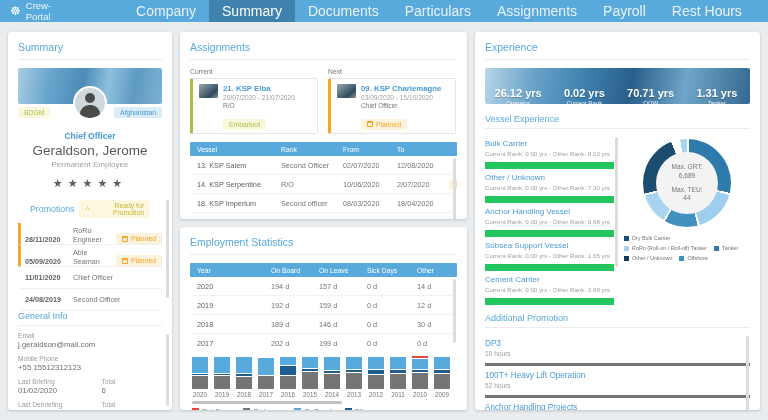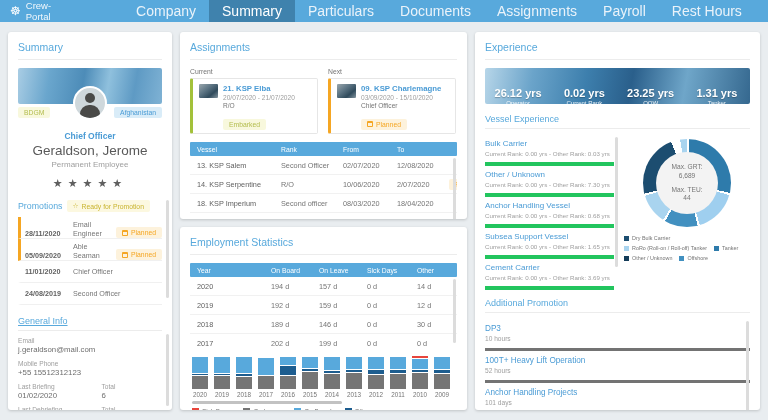--- a/index.html
+++ b/index.html
@@ -45,21 +45,21 @@
   .chip.code { background:#f8f8dd; color:#b3bc4d; }
   .chip.nation { background:#d9ecf8; color:#4a9bd5; }
   .chip.embarked { background:#f8f8dd; color:#b3bc4d; }
   .chip.planned, .chip.probation { background:#fdf2dc; color:#f5a623; }
   .chip.ready { background:#fcf8e0; color:#c9b42f; }
   .cal-ic { width:6px; height:6px; border:1px solid currentColor; border-top:2.5px solid currentColor; border-radius:1px; display:inline-block; }
   .sum-rank { text-align:center; color:#4a9bd5; font-size:8.5px; font-weight:bold; margin-top:13px; }
   .sum-name { text-align:center; color:#595959; font-size:13.5px; margin-top:2px; }
   .sum-emp { text-align:center; color:#9e9e9e; font-size:8px; margin-top:2px; }
   .sum-stars { text-align:center; color:#5f5f5f; font-size:11px; letter-spacing:5px; margin:8px 0 10px; }
-  .promo-head { display:flex; align-items:center; gap:4px; margin:4px 0 5px;text-align:right; }
+  .promo-head { display:flex; align-items:center; gap:4px; margin:4px 12px 5px;text-align:right; }
   .promo-head .t { color:#58a9dc; font-size:8.8px; }
   .promo-row { display:flex; align-items:center; height:22px; border-bottom:1px solid #f0f0f0;
     border-left:3px solid transparent; padding-left:4px; }
   .promo-row.flag { border-left-color:#f5a623;align-items:flex-end; }
   .promo-date { width:48px; font-size:7.2px; font-weight:bold; color:#616161; }
   .promo-rank { flex:1; font-size:7.2px; color:#757575; }
   .gi-block { margin-bottom:6px; }
   .gi-label { font-size:6.6px; color:#9e9e9e; }
   .gi-value { font-size:7.8px; color:#6e6e6e; margin-top:1px; }
   .gi-grid { display:flex; margin-bottom:6px; }
@@ -98,21 +98,21 @@
   .legend .sq { width:7px; height:7px; flex:none; }
 
   
   .exp-banner { height:36px; border-radius:2px; display:flex; align-items:center;
     background:linear-gradient(100deg,#b7d6e9 0%,#6ba4ca 18%,#3d7fad 38%,#2a5f8b 55%,#6fa6c9 75%,#35688f 100%); }
   .exp-stat { flex:1; text-align:center; color:#fff; }
   .exp-stat .v { font-size:11px; font-weight:bold; text-shadow:0 1px 1px rgba(0,0,0,.25);margin-top:20px; }
   .exp-stat .l { font-size:6px; color:rgba(255,255,255,.92); margin-top:1px; }
   .exp-cols { display:flex; gap:10px; }
   .vx-list { width:146px; position:relative; }
-  .vx-item { padding:4px 0 5px; border-bottom:4px solid #22c55e; }
+  .vx-item { padding:4px 0 5px; border-bottom:7px solid #22c55e; }
   .vx-name { font-size:8px; color:#4a9bd5; }
   .vx-detail { font-size:6.2px; color:#9e9e9e; margin-top:2px; }
   .donut-wrap { flex:1; display:flex; flex-direction:column; align-items:center; padding-top:4px; }
   .donut { width:88px; height:88px; border-radius:50%; position:relative; }
   .donut-hole { position:absolute; left:13px; top:13px; width:62px; height:62px; border-radius:50%;
     background:#f3f3f3; display:flex; flex-direction:column; justify-content:center; align-items:center; }
   .donut-hole .t { font-size:6.6px; color:#757575; line-height:1.35; text-align:center; }
   .donut-hole .gap { height:5px; }
   .d-legend { display:flex; flex-wrap:wrap; margin-top:8px; row-gap:4px; column-gap:7px; justify-content:flex-start; width:126px; }
   .d-legend .li { display:flex; align-items:center; gap:3px; font-size:5.4px; color:#757575; }
@@ -126,22 +126,22 @@
 <body>
 
 <div class="navbar">
   <div class="brand">
     <span class="wheel">☸</span>
     <span class="brand-txt">Crew-Portal</span>
   </div>
   <div class="nav-tabs">
       <div class="nav-tab">Company</div>
       <div class="nav-tab active">Summary</div>
+      <div class="nav-tab">Documents</div>
       <div class="nav-tab">Particulars</div>
-      <div class="nav-tab">Documents</div>
       <div class="nav-tab">Assignments</div>
       <div class="nav-tab">Payroll</div>
       <div class="nav-tab">Rest Hours</div>
       <div class="nav-tab">Additional Info</div>
     </div>
   <div class="nav-icons">
     <span>
       <svg width="12" height="11" viewBox="0 0 12 11">
           <rect x="3" y="0" width="6" height="3" fill="#fff"></rect>
           <rect x="1" y="3.5" width="10" height="4" rx="0.6" fill="#fff"></rect>
@@ -171,21 +171,21 @@
   <div class="promo-head">
     <span class="t">Promotions</span>
     <span class="chip ready">
         <span>☆</span>
         <span>Ready for Promotion</span>
       </span>
   </div>
   <div id="promo-list">
       <div class="promo-row flag">
         <span class="promo-date">28/11/2020</span>
-        <span class="promo-rank">Email Engineer</span>
+        <span class="promo-rank">RoRo Engineer</span>
         <span class="chip planned">
           <span class="cal-ic"></span>
           <span>Planned</span>
         </span>
       </div>
       <div class="promo-row flag">
         <span class="promo-date">05/09/2020</span>
         <span class="promo-rank">Able Seaman</span>
         <span class="chip planned">
           <span class="cal-ic"></span>
@@ -194,21 +194,21 @@
       </div>
       <div class="promo-row">
         <span class="promo-date">11/01/2020</span>
         <span class="promo-rank">Chief Officer</span>
       </div>
       <div class="promo-row">
         <span class="promo-date">24/08/2019</span>
         <span class="promo-rank">Second Officer</span>
       </div>
     </div>
-  <div class="sub-title" style="margin-top:11px;text-decoration:underline;">General Info</div>
+  <div class="sub-title" style="margin-top:0;">General Info</div>
   <div class="gi-block">
     <div class="gi-label">Email</div>
     <div class="gi-value">j.geraldson@mail.com</div>
   </div>
   <div class="gi-block">
     <div class="gi-label">Mobile Phone</div>
     <div class="gi-value">+55 15512312123</div>
   </div>
   <div class="gi-grid">
     <div class="c1">
@@ -454,21 +454,21 @@
   <div class="exp-banner" id="exp-stats">
       <div class="exp-stat">
         <div class="v">26.12 yrs</div>
         <div class="l">Operator</div>
       </div>
       <div class="exp-stat">
         <div class="v">0.02 yrs</div>
         <div class="l">Current Rank</div>
       </div>
       <div class="exp-stat">
-        <div class="v">23.25 yrs</div>
+        <div class="v">70.71 yrs</div>
         <div class="l">OOW</div>
       </div>
       <div class="exp-stat">
         <div class="v">1.31 yrs</div>
         <div class="l">Tanker</div>
       </div>
     </div>
   <div class="sub-title" style="margin-top:10px;">Vessel Experience</div>
   <div class="exp-cols">
     <div class="vx-list" id="vx-list">

